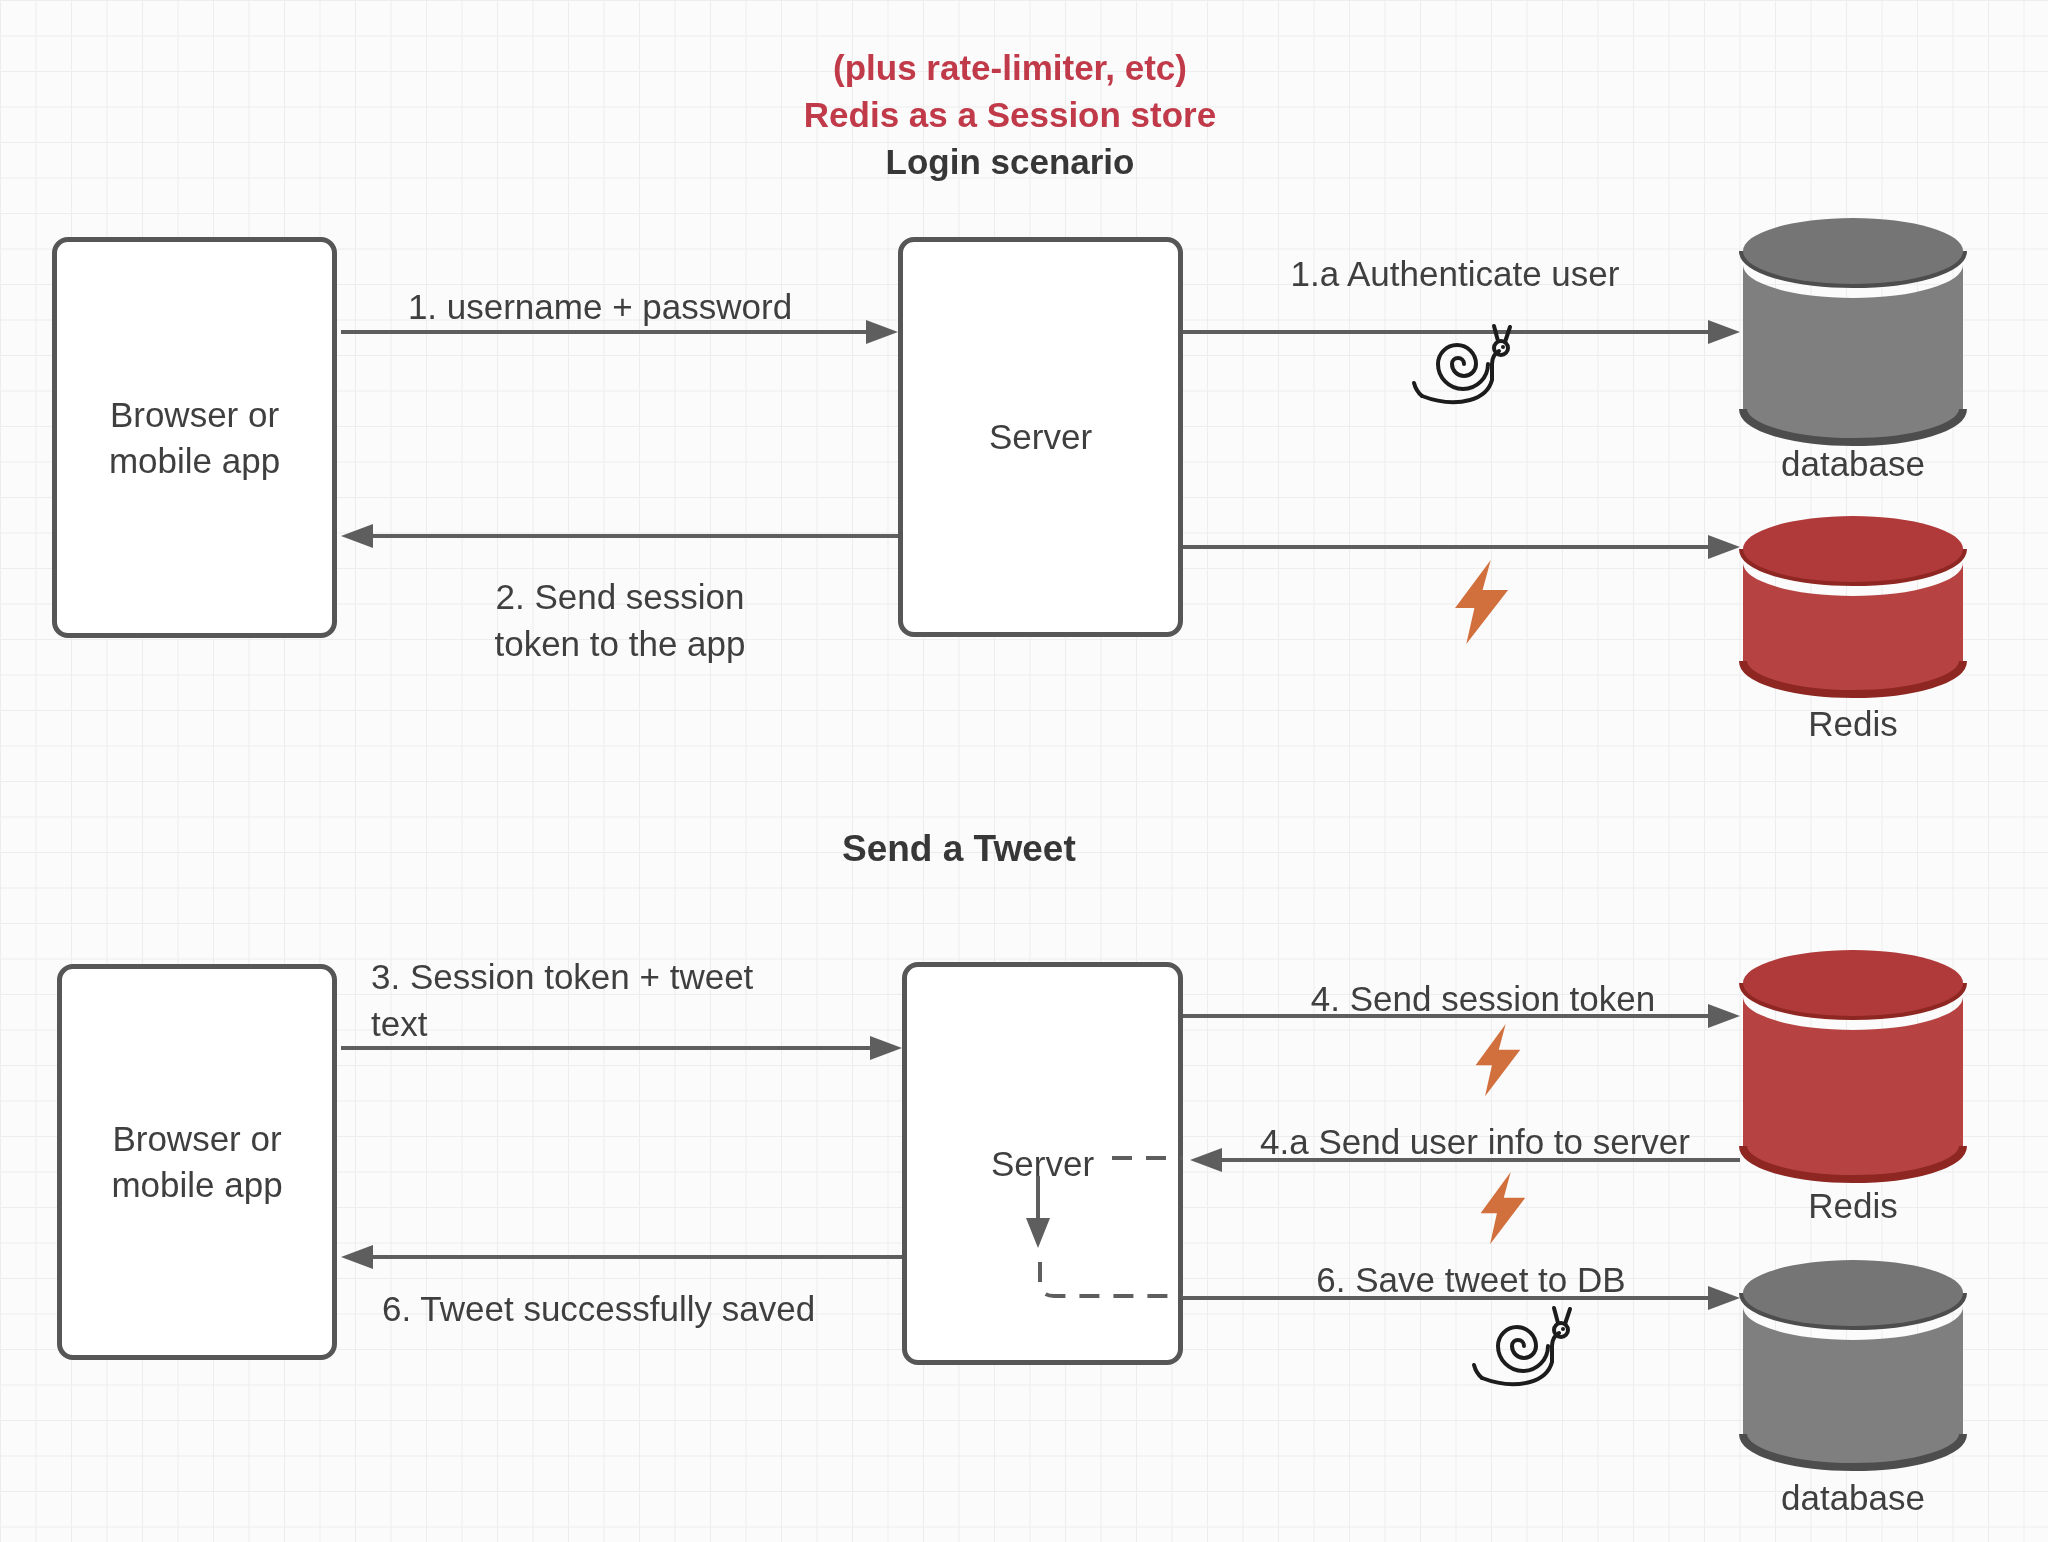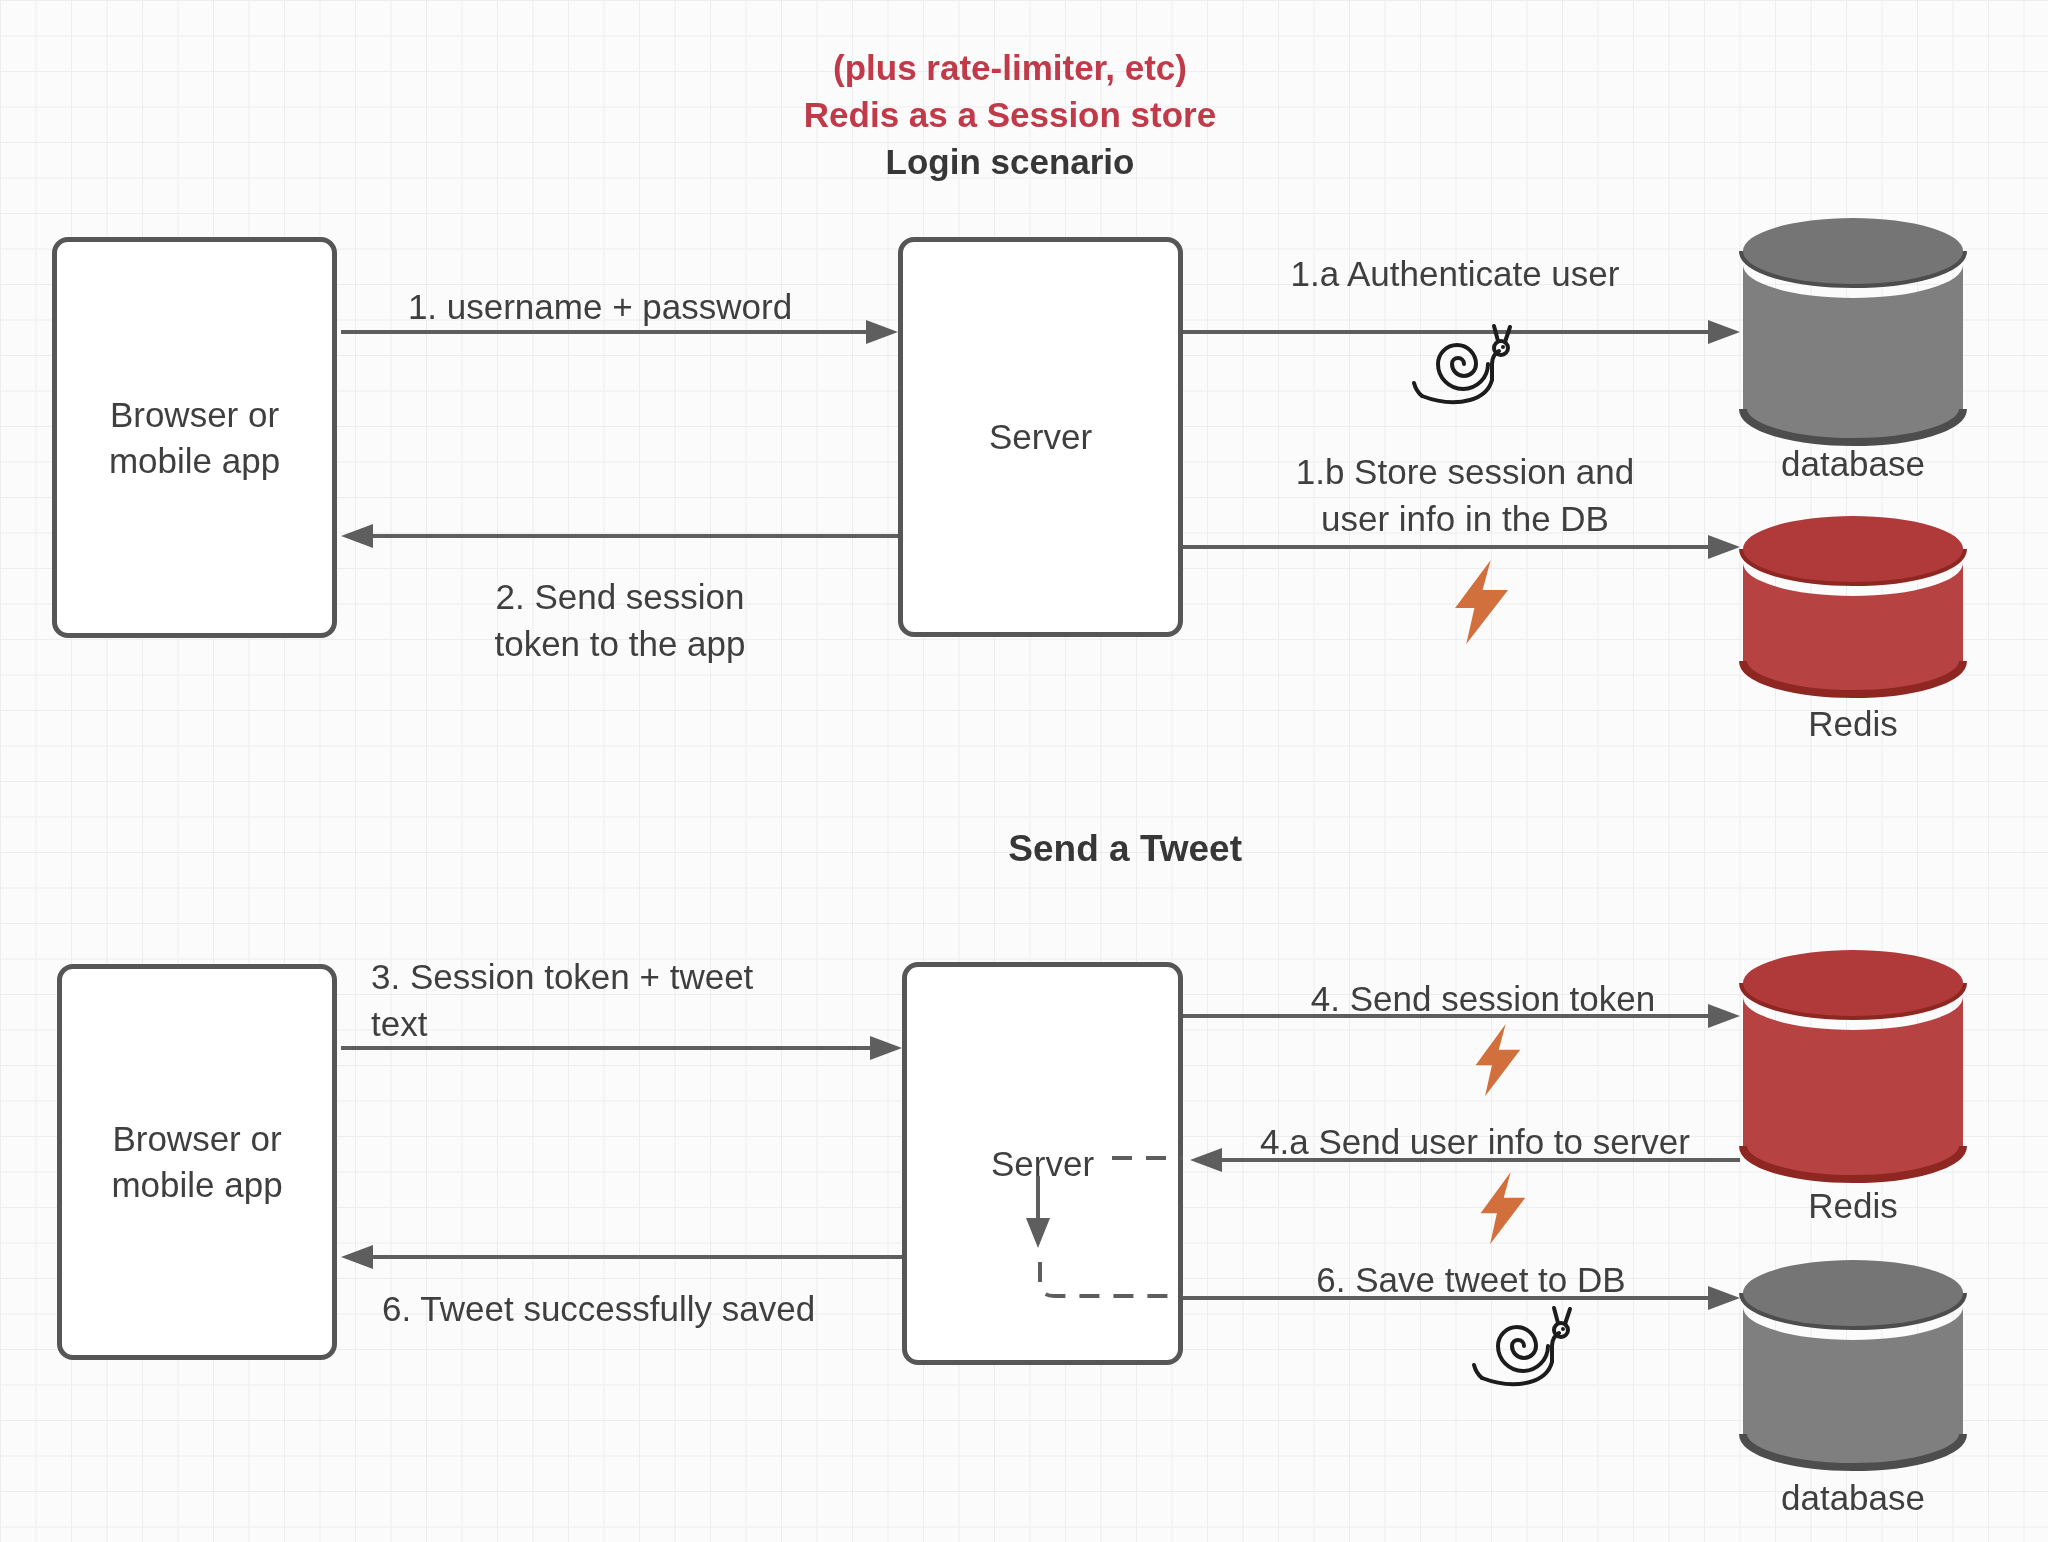--- a/index.html
+++ b/index.html
@@ -20,21 +20,21 @@
     color:var(--text);
   }
   .title{
     position:absolute; left:700px; top:44px; width:620px;
     text-align:center; font-weight:bold; font-size:35px; line-height:47px;
   }
   .title .red{color:var(--title-red);}
   .title .dark{color:#373737;}
   .heading{
     position:absolute; left:842px; top:828px; width:400px;
-    text-align:right; font-weight:bold; font-size:37px; color:#373737;
+    text-align:left; font-weight:bold; font-size:37px; color:#373737;
   }
   .node{
     position:absolute; box-sizing:border-box;
     border:5px solid #565656; border-radius:16px; background:#ffffff;
     display:flex; align-items:center; justify-content:center;
     text-align:center; font-size:35px; line-height:46px; color:var(--text);
   }
   .node .inner{max-width:232px;}
   .lbl{
     position:absolute; font-size:35px; line-height:47px; color:var(--text);
@@ -178,21 +178,20 @@
       <circle cx="93" cy="30" r="7"></circle>
       <path d="M90 23 L86 8"></path>
       <path d="M97 24 L102 9"></path>
       <circle cx="95" cy="29" r="2" fill="#1c1c1c" stroke="none"></circle>
     </g>
   </svg>
 
   <div class="lbl center" style="left:380px;top:283px;width:440px;" data-interactable="false">1. username + password</div>
   <div class="lbl center" style="left:465px;top:573px;width:310px;" data-interactable="false">2. Send session token to the app</div>
   <div class="lbl center" style="left:1265px;top:250px;width:380px;" data-interactable="false">1.a Authenticate user</div>
-  <div class="lbl center" style="left:1265px;top:448px;width:400px;" data-interactable="false">1.b Store session and user info in the DB</div>
 
   <div class="lbl" style="left:371px;top:943px;width:430px;margin-top:10px;" data-interactable="false">3. Session token + tweet text</div>
   <div class="lbl center" style="left:1283px;top:975px;width:400px;" data-interactable="false">4. Send session token</div>
   <div class="lbl center" style="left:1210px;top:1118px;width:530px;" data-interactable="false">4.a Send user info to server</div>
   <div class="lbl center" style="left:1296px;top:1256px;width:350px;" data-interactable="false">6. Save tweet to DB</div>
   <div class="lbl" style="left:382px;top:1285px;width:520px;" data-interactable="false">6. Tweet successfully saved</div>
 
   <div class="cyl-lbl" style="left:1740px;top:444px;" data-interactable="false">database</div>
   <div class="cyl-lbl" style="left:1740px;top:704px;" data-interactable="false">Redis</div>
   <div class="cyl-lbl" style="left:1740px;top:1186px;" data-interactable="false">Redis</div>

